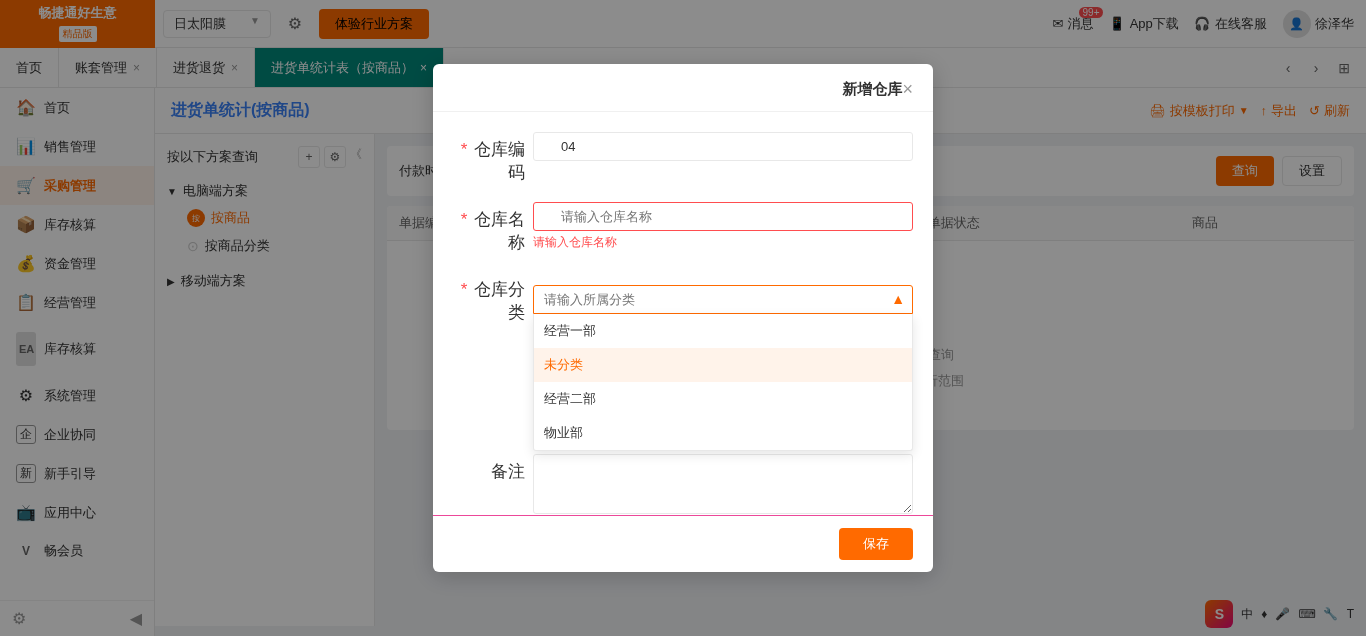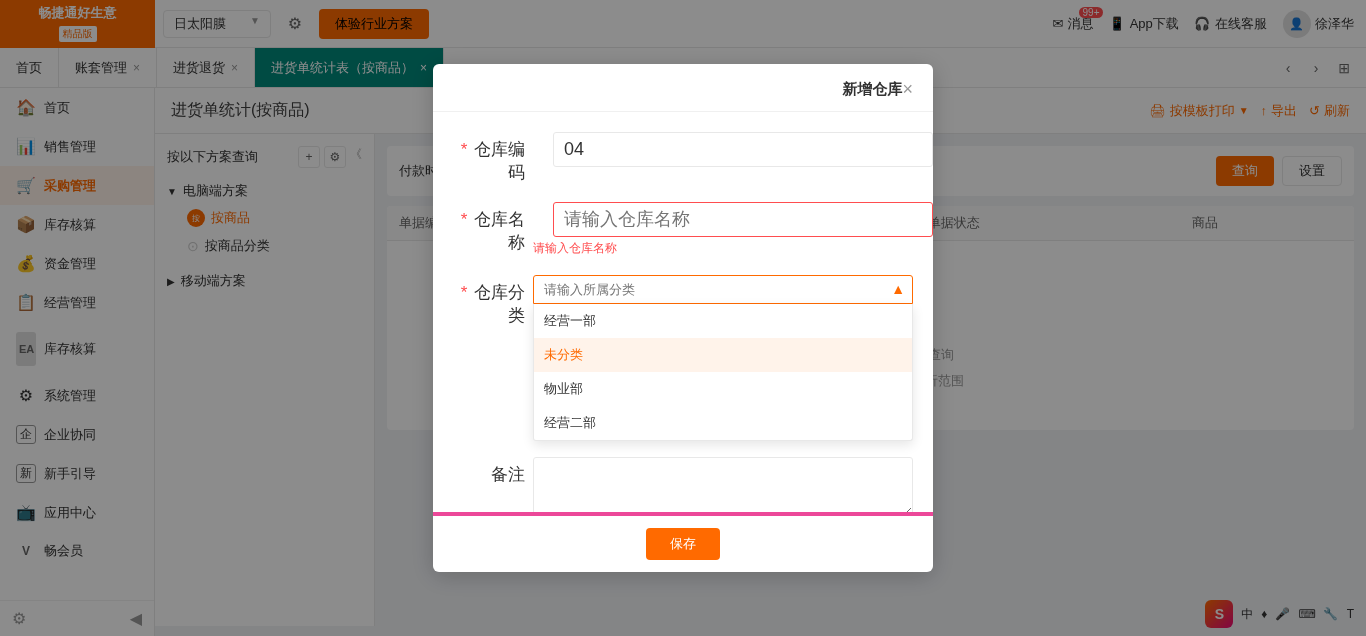--- a/index.html
+++ b/index.html
@@ -200,22 +200,22 @@
     .page-header {
       background: #fff;
       padding: 12px 16px;
       display: flex;
       align-items: center;
       justify-content: space-between;
       border-bottom: 1px solid #e8e8e8;
     }
     .page-title {
       font-size: 16px;
-      font-weight: normal;
-      color: #404040;
+      font-weight: bold;
+      color: #3b82f6;
     }
     .page-actions {
       display: flex;
       align-items: center;
       gap: 12px;
     }
     .action-btn {
       display: flex;
       align-items: center;
       gap: 4px;
@@ -439,34 +439,34 @@
       color: #ff4d4f;
       margin-right: 2px;
     }
     .form-control {
       flex: 1;
     }
     .form-input {
       width: 100%;
       border: 1px solid #e8e8e8;
       border-radius: 3px;
-      padding: 6px 10px;
-      font-size: 18px;
+      padding: 6px 27px;
+      font-size: 13px;
       outline: none;
       color: #333;
-      margin-left: 20px;
     }
     .form-input.error { border-color: #ff4d4f; }
     .error-msg {
       color: #ff4d4f;
       font-size: 12px;
       margin-top: 3px;
     }
     .dropdown-wrapper {
       position: relative;
+      margin-top: 13px;
     }
     .dropdown-input {
       width: 100%;
       border: 1px solid #ff6a00;
       border-radius: 3px 3px 0 0;
       padding: 6px 30px 6px 10px;
       font-size: 13px;
       outline: none;
       color: #999;
       background: #fff;
@@ -493,23 +493,23 @@
     }
     .dropdown-option {
       padding: 8px 10px;
       cursor: pointer;
       font-size: 13px;
       color: #333;
     }
     .dropdown-option.selected { background: #fff3ea; color: #ff6a00; }
     .modal-footer {
       display: flex;
-      justify-content: center;
+      justify-content: flex-end;
       padding: 12px 20px;
-      border-top: 4px solid #ec4899;
+      border-top: 1px solid #ec4899;
       gap: 10px;
     }
     .btn-save {
       background: #ff6a00;
       color: #fff;
       border: none;
       border-radius: 4px;
       padding: 7px 24px;
       cursor: pointer;
       font-size: 13px;
@@ -805,22 +805,22 @@
           <span class="required-star">*</span>
           <span>仓库分类</span>
         </div>
         <div class="form-control">
           <div class="dropdown-wrapper">
             <input class="dropdown-input" type="text" placeholder="请输入所属分类" style="">
             <span class="dropdown-arrow">▲</span>
             <div class="dropdown-list">
               <div class="dropdown-option">经营一部</div>
               <div class="dropdown-option selected">未分类</div>
+              <div class="dropdown-option">经营二部</div>
               <div class="dropdown-option">物业部</div>
-              <div class="dropdown-option">经营二部</div>
             </div>
           </div>
         </div>
       </div>
 
       <div class="form-row" style="margin-top:130px;">
         <div class="form-label">备注</div>
         <div class="form-control">
           <textarea class="textarea-input" style=""></textarea>
         </div>

